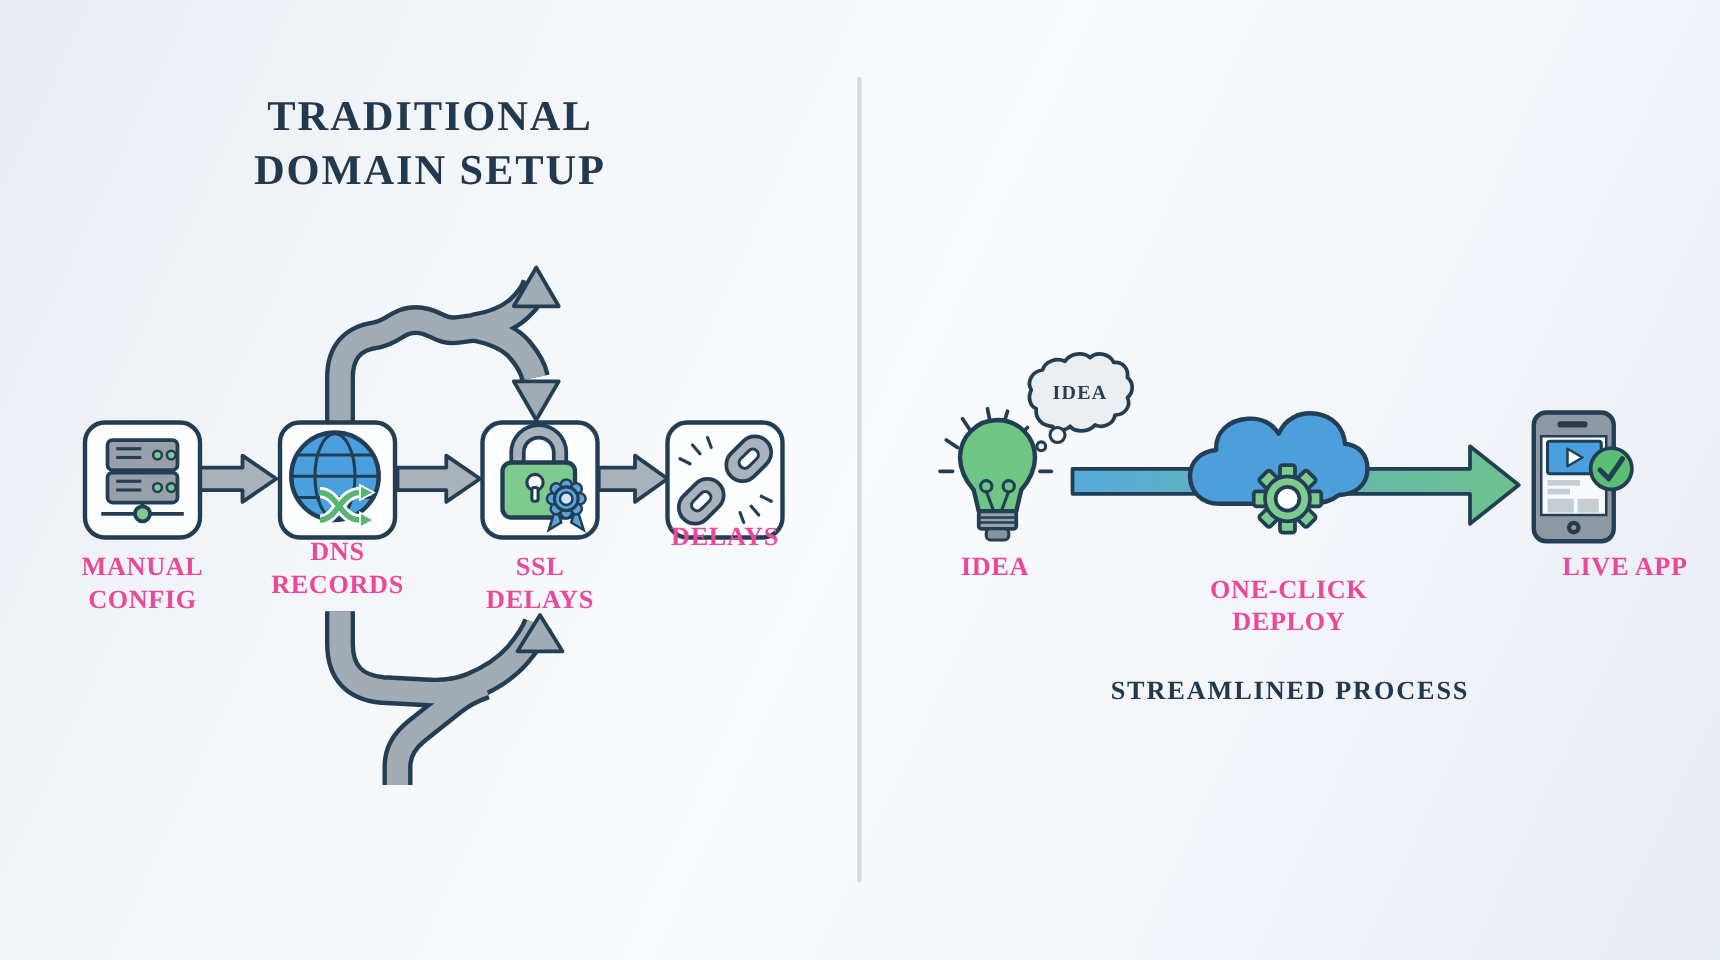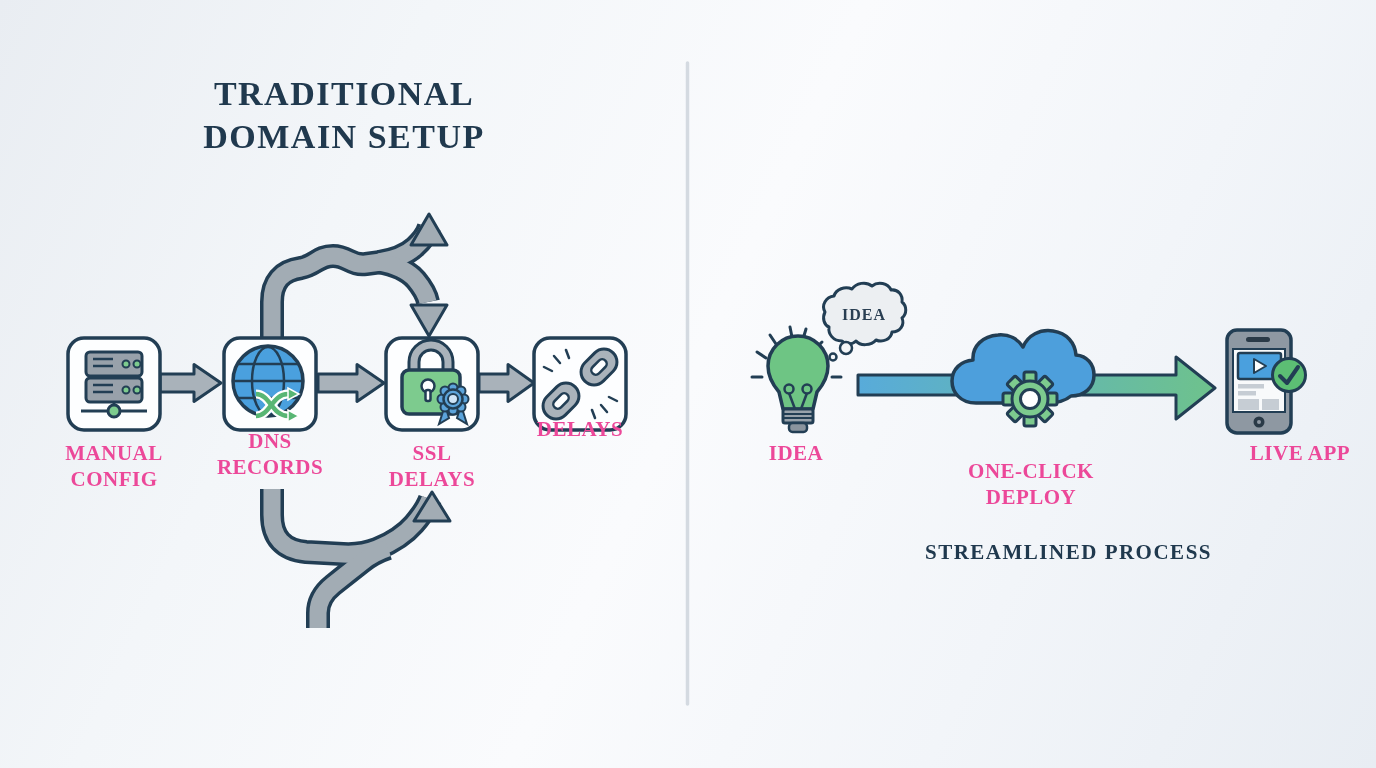--- a/index.html
+++ b/index.html
@@ -12,21 +12,21 @@
   .title{
     font-weight:700;font-size:34px;line-height:43px;letter-spacing:1.5px;
     color:#20394e;text-align:center;white-space:nowrap;
   }
   .step-label{
     font-weight:700;font-size:21px;line-height:26px;letter-spacing:0.5px;
     color:#ec4899;text-align:center;white-space:pre-line;
   }
   .footer-label{
     font-weight:700;font-size:21px;letter-spacing:1.5px;
-    color:#20394e;text-align:right;white-space:nowrap;
+    color:#20394e;text-align:center;white-space:nowrap;
   }
   .bubble-label{
     font-weight:700;font-size:16px;letter-spacing:1px;
     color:#2a3f53;text-align:center;white-space:nowrap;
   }
   svg{position:absolute;left:0;top:0;}
   .box{fill:#fdfeff;stroke:#223e54;stroke-width:3.5;}
   .tangle-casing{fill:none;stroke:#223e54;stroke-width:24;stroke-linejoin:round;}
   .tangle-fill{fill:none;stroke:#a2acb4;stroke-width:17;stroke-linejoin:round;}
   .tangle-head{fill:#a2acb4;stroke:#223e54;stroke-width:3;stroke-linejoin:round;}

